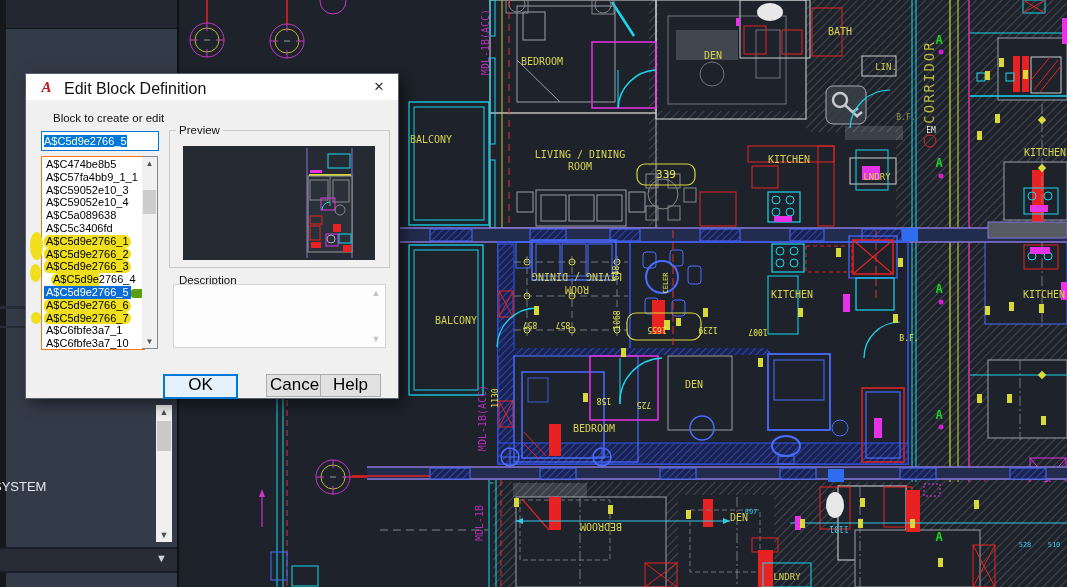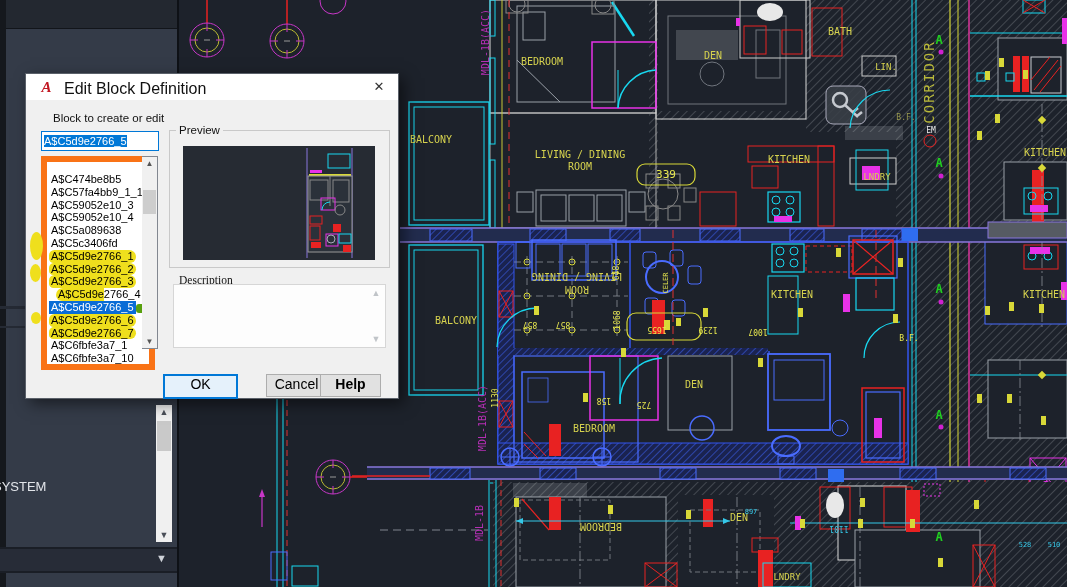--- a/index.html
+++ b/index.html
@@ -30,21 +30,21 @@
             font-weight:bold;font-size:15px;font-style:italic;font-family:"Liberation Serif",serif;
             line-height:17px;text-align:center;}
   .dlg-title{position:absolute;left:38px;top:6px;font-size:16px;color:#111;}
   .dlg-close{position:absolute;right:10px;top:5px;width:18px;height:16px;text-align:center;
              font-size:13px;color:#333;line-height:16px;cursor:pointer;}
   .dlg-label{position:absolute;font-size:11.5px;color:#111;}
   .block-input{position:absolute;left:15px;top:57px;width:114px;height:18px;background:#fff;
                border:1px solid #0078d7;font-size:11px;line-height:18px;padding-left:2px;overflow:hidden;}
   .block-input .selval{background:#0078d7;color:#fff;}
   .block-list{position:absolute;left:15px;top:82px;width:100px;height:191px;background:#fff;
-              border:6px solid #f97316;overflow:hidden;padding-left:2px;padding-top:11px;}
+              border:1px solid #f97316;overflow:hidden;padding-left:2px;padding-top:1px;}
   .lrow{height:12.8px;line-height:12.8px;font-size:11px;white-space:nowrap;}
   .ltxt{display:inline-block;padding:0 2px;}
   .hl-yellow .ltxt{background:#efdf1d;border-radius:7px 9px 8px 6px;}
   .hl-yellow-partial .ltxt{background:linear-gradient(90deg,#efdf1d 0 55%,rgba(0,0,0,0) 55%);
                            border-radius:7px 0 0 6px;margin-left:7px;}
   .sel{background:linear-gradient(90deg,#58a00e 0 3px,rgba(0,0,0,0) 3px);}
   .sel .ltxt{background:#0a6cd6;color:#fff;border-radius:0;}
   .gmark{display:inline-block;width:15px;height:9px;background:#58a00e;border-radius:3px;
          vertical-align:middle;}
   .list-scroll{position:absolute;left:116px;top:82px;width:15px;height:191px;background:#f0f0f0;
@@ -54,24 +54,24 @@
   .list-scroll .thumb{position:absolute;left:1px;top:33px;width:13px;height:24px;background:#cdcdcd;}
   .blob{position:absolute;background:#efdf1d;border-radius:50%;}
   .groupbox{position:absolute;border:1px solid #c9c9c9;}
   .grouplabel{position:absolute;background:#f0f0f0;padding:0 3px;font-size:11.5px;color:#111;}
   .preview-img{position:absolute;left:157px;top:72px;width:192px;height:114px;background:#262b33;}
   .desc-box{position:absolute;left:147px;top:210px;width:211px;height:62px;background:#fdfdfd;
             border:1px solid #d6d6d6;}
   .desc-arr{position:absolute;right:2px;width:14px;height:12px;color:#c0c4c8;font-size:9px;
             text-align:center;line-height:12px;}
   .btn{position:absolute;top:300px;height:21px;background:#e1e1e1;border:1px solid #adadad;
-       font-size:14px;text-align:center;line-height:19px;cursor:pointer;}
+       font-size:17px;text-align:center;line-height:19px;cursor:pointer;}
   .btn-ok{left:137px;width:71px;background:#e5f1fb;border:2px solid #0078d7;line-height:17px;}
   .btn-cancel{left:215px;width:59px;margin-left:25px;}
-  .btn-help{left:294px;width:59px;font-weight:bold;}
+  .btn-help{left:294px;width:59px;}
 </style>
 </head>
 <body>
 
 <div class="screen">
 
 <svg id="cad-svg" width="1067" height="587" viewBox="0 0 1067 587">
   <defs>
     <pattern id="hg" width="6" height="6" patternUnits="userSpaceOnUse" patternTransform="rotate(45)">
       <rect width="6" height="6" fill="#1d222b"></rect>
@@ -547,21 +547,21 @@
       <rect x="127" y="80" width="10" height="14" fill="none" stroke="#e82222"></rect>
       <rect x="128" y="96" width="10" height="6" fill="#e82222"></rect>
       <rect x="150" y="78" width="8" height="8" fill="#e82222"></rect>
       <rect x="143" y="88" width="12" height="12" fill="none" stroke="#e832e8"></rect>
       <rect x="156" y="88" width="12" height="9" fill="none" stroke="#18d8f0"></rect>
       <circle cx="148" cy="93" r="4" fill="none" stroke="#aab"></circle>
       <rect x="160" y="99" width="8" height="7" fill="#e82222"></rect>
     </svg>
   </div>
 
-  <div class="grouplabel" style="left:150px;top:200px;font-family:Liberation Serif, serif;">Description</div>
+  <div class="grouplabel" style="left:150px;top:200px;">Description</div>
   <div class="desc-box">
     <div class="desc-arr" style="top:2px;">▲</div>
     <div class="desc-arr" style="bottom:2px;">▼</div>
   </div>
 
   <div class="btn btn-ok">OK</div>
   <div class="btn btn-cancel">Cancel</div>
   <div class="btn btn-help">Help</div>
 </div>
 

